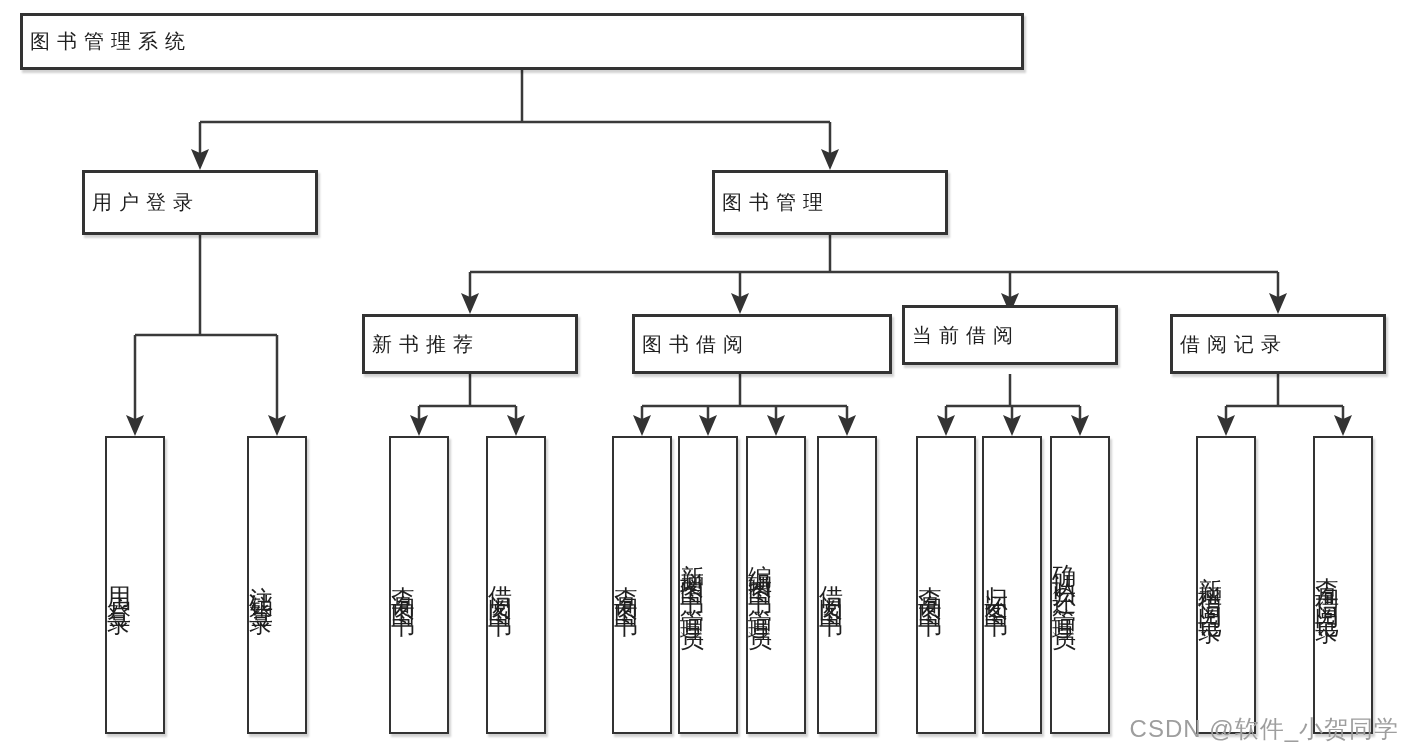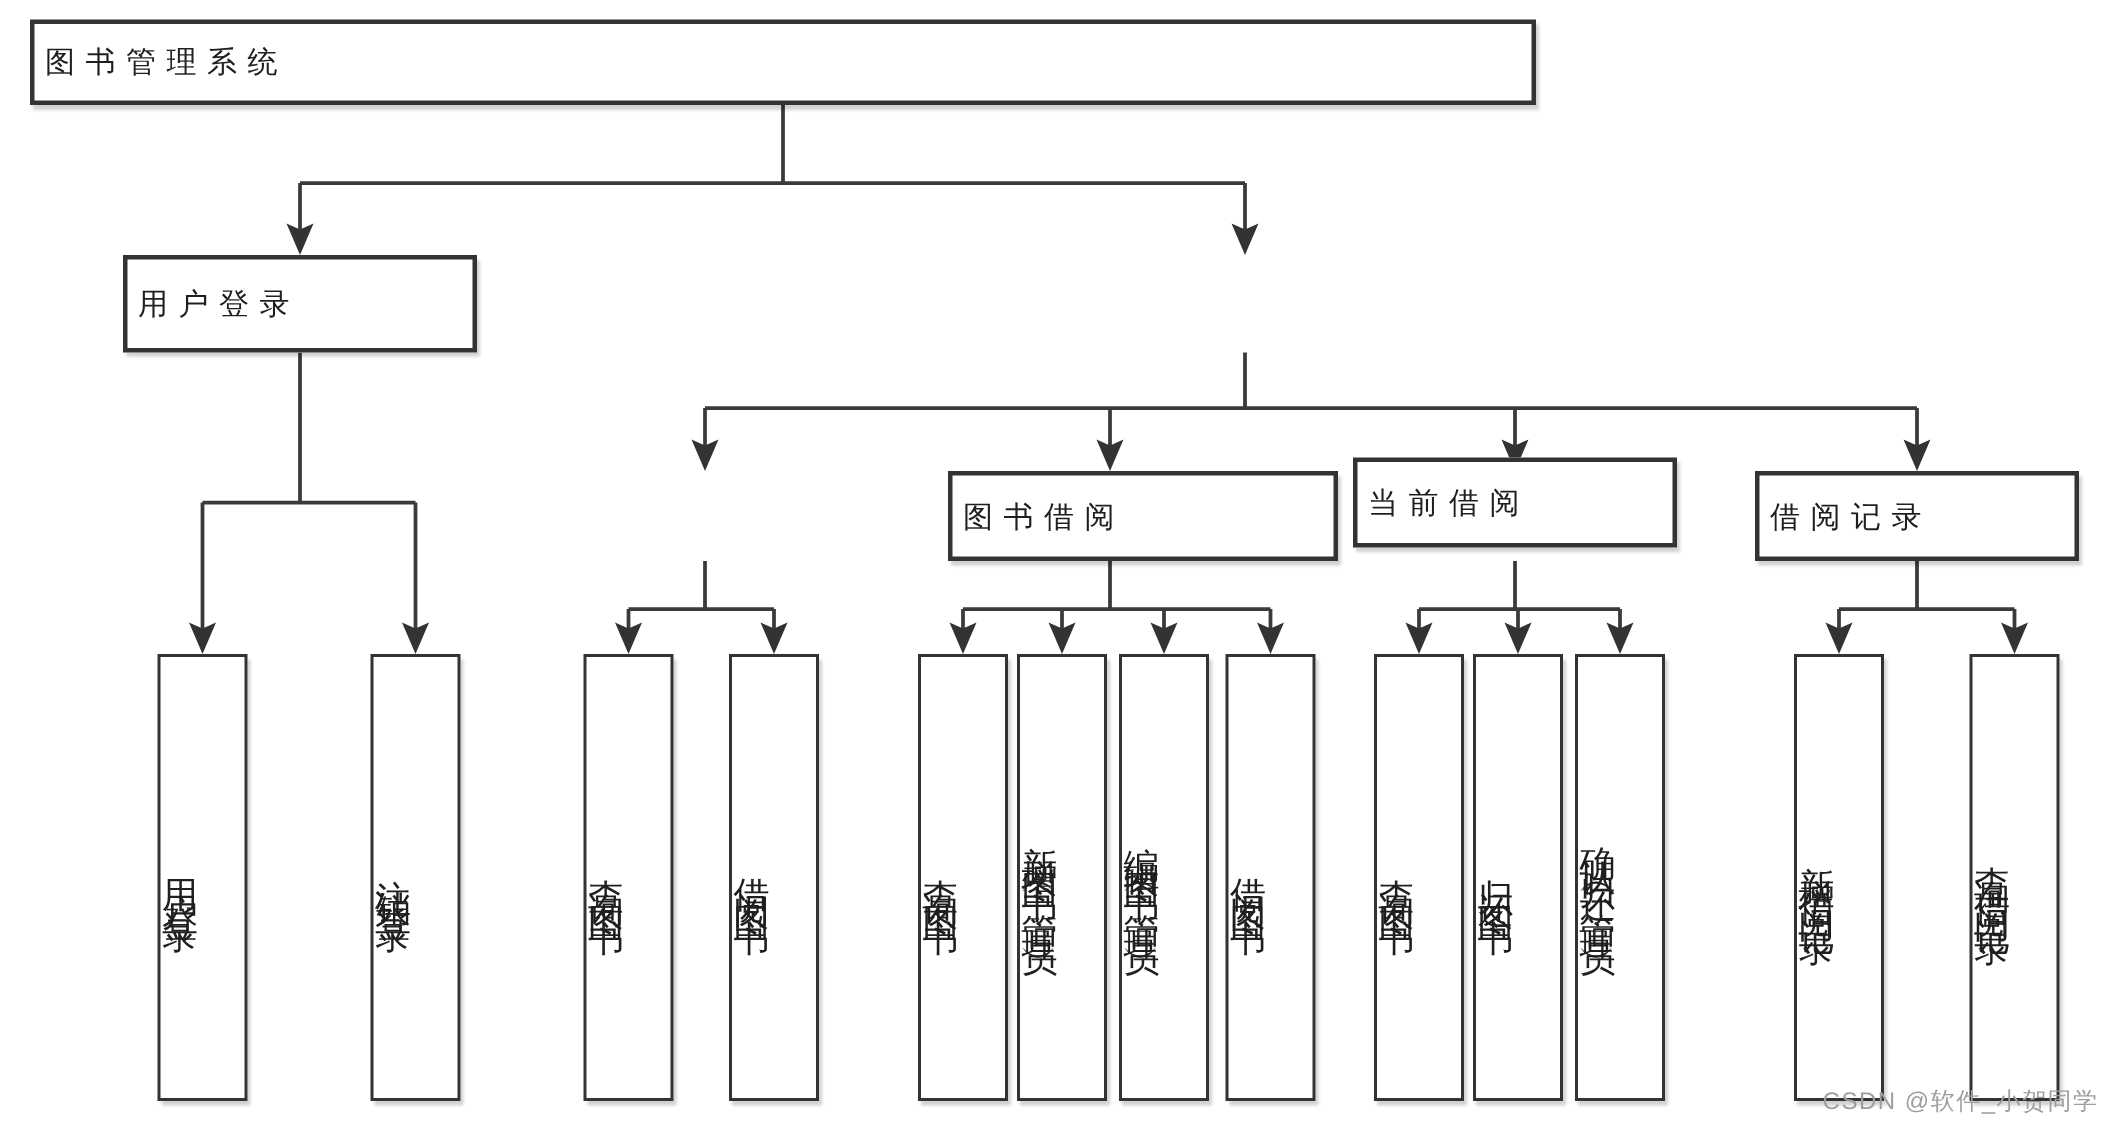--- a/index.html
+++ b/index.html
@@ -14,21 +14,21 @@
     box-shadow:2px 3px 2px rgba(0,0,0,0.18);
   }
   .leaf{border-width:2px;}
   .hlabel{font-size:20px;letter-spacing:7px;padding-left:7px;white-space:nowrap;}
   .vlabel{
     writing-mode:vertical-rl;text-orientation:mixed;
     font-size:24px;letter-spacing:9px;line-height:1;white-space:nowrap;
   }
   #watermark{
     position:absolute;right:6px;bottom:2px;z-index:5;
-    color:#9e9e9e;font-size:16px;letter-spacing:1px;white-space:nowrap;
+    color:#9e9e9e;font-size:24px;letter-spacing:1px;white-space:nowrap;
   }
 </style>
 </head>
 <body>
 
 <div id="stage">
 
   <svg id="wires" viewBox="0 0 1405 747" xmlns="http://www.w3.org/2000/svg">
     <g stroke="#3a3a3a" stroke-width="2.5" fill="none">
 
@@ -69,21 +69,27 @@
     </g>
   </svg>
 
   <div class="node" style="left:20px;top:13px;width:1004px;height:57px;">
     <span class="hlabel">图书管理系统</span>
   </div>
 
   <div class="node" style="left:82px;top:170px;width:236px;height:65px;">
     <span class="hlabel">用户登录</span>
   </div>
+  <div class="node" style="left:712px;top:170px;width:236px;height:65px;">
+    <span class="hlabel">图书管理</span>
+  </div>
 
+  <div class="node" style="left:362px;top:314px;width:216px;height:60px;">
+    <span class="hlabel">新书推荐</span>
+  </div>
   <div class="node" style="left:632px;top:314px;width:260px;height:60px;">
     <span class="hlabel">图书借阅</span>
   </div>
   <div class="node" style="left:902px;top:305px;width:216px;height:60px;">
     <span class="hlabel">当前借阅</span>
   </div>
   <div class="node" style="left:1170px;top:314px;width:216px;height:60px;">
     <span class="hlabel">借阅记录</span>
   </div>
 

